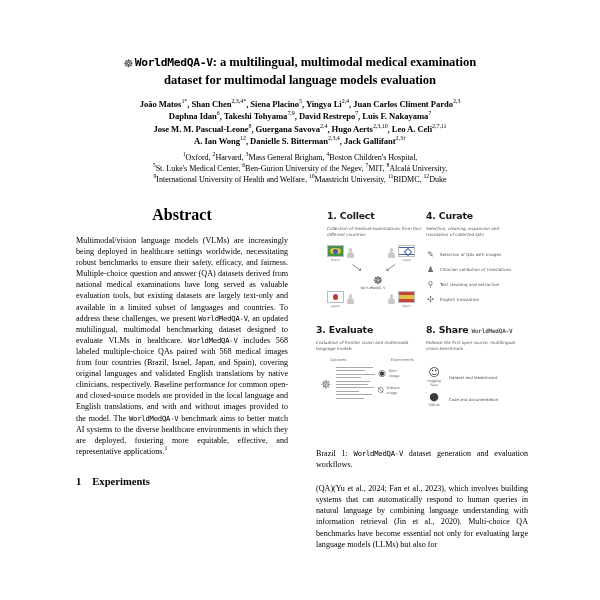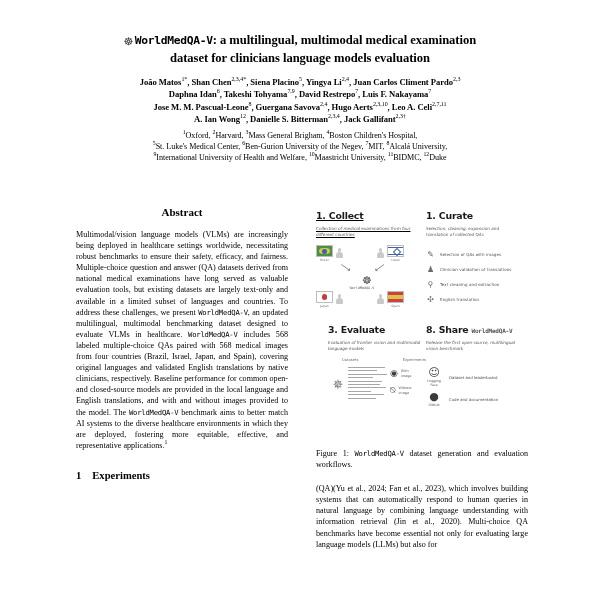--- a/index.html
+++ b/index.html
@@ -20,21 +20,21 @@
     width: 600px;
     height: 600px;
     padding: 0;
     box-sizing: border-box;
   }
 
   
   .title-block {
     width: 460px;
     margin: 0 auto;
-    padding-top: 32px;
+    padding-top: 54px;
     text-align: center;
   }
   .paper-title {
     font-size: 12.6px;
     font-weight: bold;
     line-height: 17px;
     letter-spacing: -0.05px;
   }
   .mono {
     font-family: "DejaVu Sans Mono", "Liberation Mono", monospace;
@@ -93,21 +93,21 @@
     width: 452px;
     display: flex;
     gap: 28px;
   }
   .col {
     width: 212px;
   }
 
   .abstract-head {
     text-align: center;
-    font-size: 11px;
+    font-size: 16px;
     font-weight: bold;
     margin-bottom: 11px;
   }
   .abstract-body {
     font-size: 8.1px;
     line-height: 11.1px;
     text-align: justify;
     text-justify: inter-word;
     hyphens: manual;
   }
@@ -137,23 +137,23 @@
   .figure {
     width: 212px;
     height: 232px;
     position: relative;
     overflow: hidden;
   }
   .quad {
     position: absolute;
     width: 102px;
   }
-  .q1 { left: 0;    top: 4px; text-decoration: underline; }
+  .q1 { left: 11px;    top: 4px; }
   .q2 { left: 110px; top: 4px; }
-  .q3 { left: 12px;    top: 118px; }
+  .q3 { left: 0;    top: 118px; }
   .q4 { left: 110px; top: 118px; }
 
   .q-title {
     font-family: "DejaVu Sans", sans-serif;
     font-size: 9.4px;
     font-weight: bold;
     color: #1a1a1a;
     letter-spacing: -0.2px;
     white-space: nowrap;
   }
@@ -395,21 +395,21 @@
   }
 </style>
 </head>
 <body>
 
 <div class="page">
 
   <div class="title-block">
     <div class="paper-title">
       <span class="logo-glyph">☸</span><span class="mono">WorldMedQA-V</span><span>: a multilingual, multimodal medical examination</span><br>
-      <span>dataset for clinicians language models evaluation</span>
+      <span>dataset for multimodal language models evaluation</span>
     </div>
   </div>
 
   <div class="authors">
     <div>João Matos<sup>1*</sup>, Shan Chen<sup>2,3,4*</sup>, Siena Placino<sup>5</sup>, Yingya Li<sup>2,4</sup>, Juan Carlos Climent Pardo<sup>2,3</sup></div>
     <div>Daphna Idan<sup>6</sup>, Takeshi Tohyama<sup>7,9</sup>, David Restrepo<sup>7</sup>, Luis F. Nakayama<sup>7</sup></div>
     <div>Jose M. M. Pascual-Leone<sup>8</sup>, Guergana Savova<sup>2,4</sup>, Hugo Aerts<sup>2,3,10</sup>, Leo A. Celi<sup>2,7,11</sup></div>
     <div>A. Ian Wong<sup>12</sup>, Danielle S. Bitterman<sup>2,3,4</sup>, Jack Gallifant<sup>2,3†</sup></div>
   </div>
 
@@ -483,21 +483,21 @@
               <div class="arrow" style="left:24px;top:18px;transform:rotate(35deg);">⟶</div>
               <div class="arrow" style="left:58px;top:18px;transform:rotate(145deg);">⟶</div>
               <div class="center-logo">
                 <div class="glb">☸</div>
                 <div class="nm">WorldMedQA-V</div>
               </div>
             </div>
           </div>
 
           <div class="quad q2">
-            <div class="q-title">1. Curate</div>
+            <div class="q-title">4. Curate</div>
             <div class="q-sub">Selection, cleaning, expansion and translation of collected QAs</div>
             <div class="curate-list">
               <div class="curate-item">
                 <span class="curate-ic">✎</span>
                 <span class="curate-tx">Selection of QAs with images</span>
               </div>
               <div class="curate-item">
                 <span class="curate-ic">♟</span>
                 <span class="curate-tx">Clinician validation of translations</span>
               </div>
@@ -572,20 +572,20 @@
                   <span class="big">●</span>
                   <span class="cap">GitHub</span>
                 </span>
                 <span class="share-tx">Code and documentation</span>
               </div>
             </div>
           </div>
 
         </div>
 
-        <div class="fig-caption"><span>Figure 1: </span><span class="mono-in">WorldMedQA-V</span><span> dataset generation and evaluation workflows.</span></div>
+        <div class="fig-caption"><span>Brazil 1: </span><span class="mono-in">WorldMedQA-V</span><span> dataset generation and evaluation workflows.</span></div>
       </div>
 
       <div class="right-body">(QA)(Yu et al., 2024; Fan et al., 2023), which involves building systems that can automatically respond to human queries in natural language by combining language understanding with information retrieval (Jin et al., 2020). Multi-choice QA benchmarks have become essential not only for evaluating large language models (LLMs) but also for</div>
     </div>
 
   </div>
 </div>
 
 </body></html>

